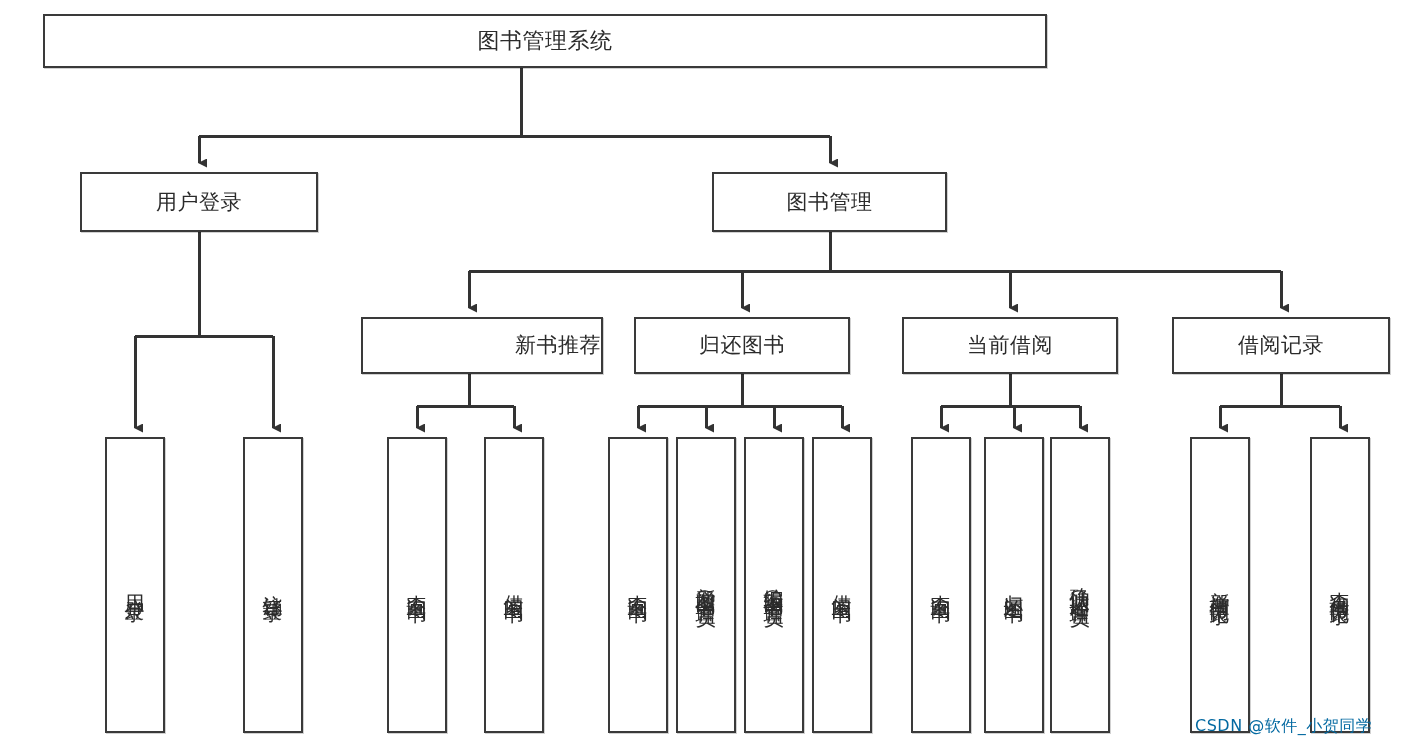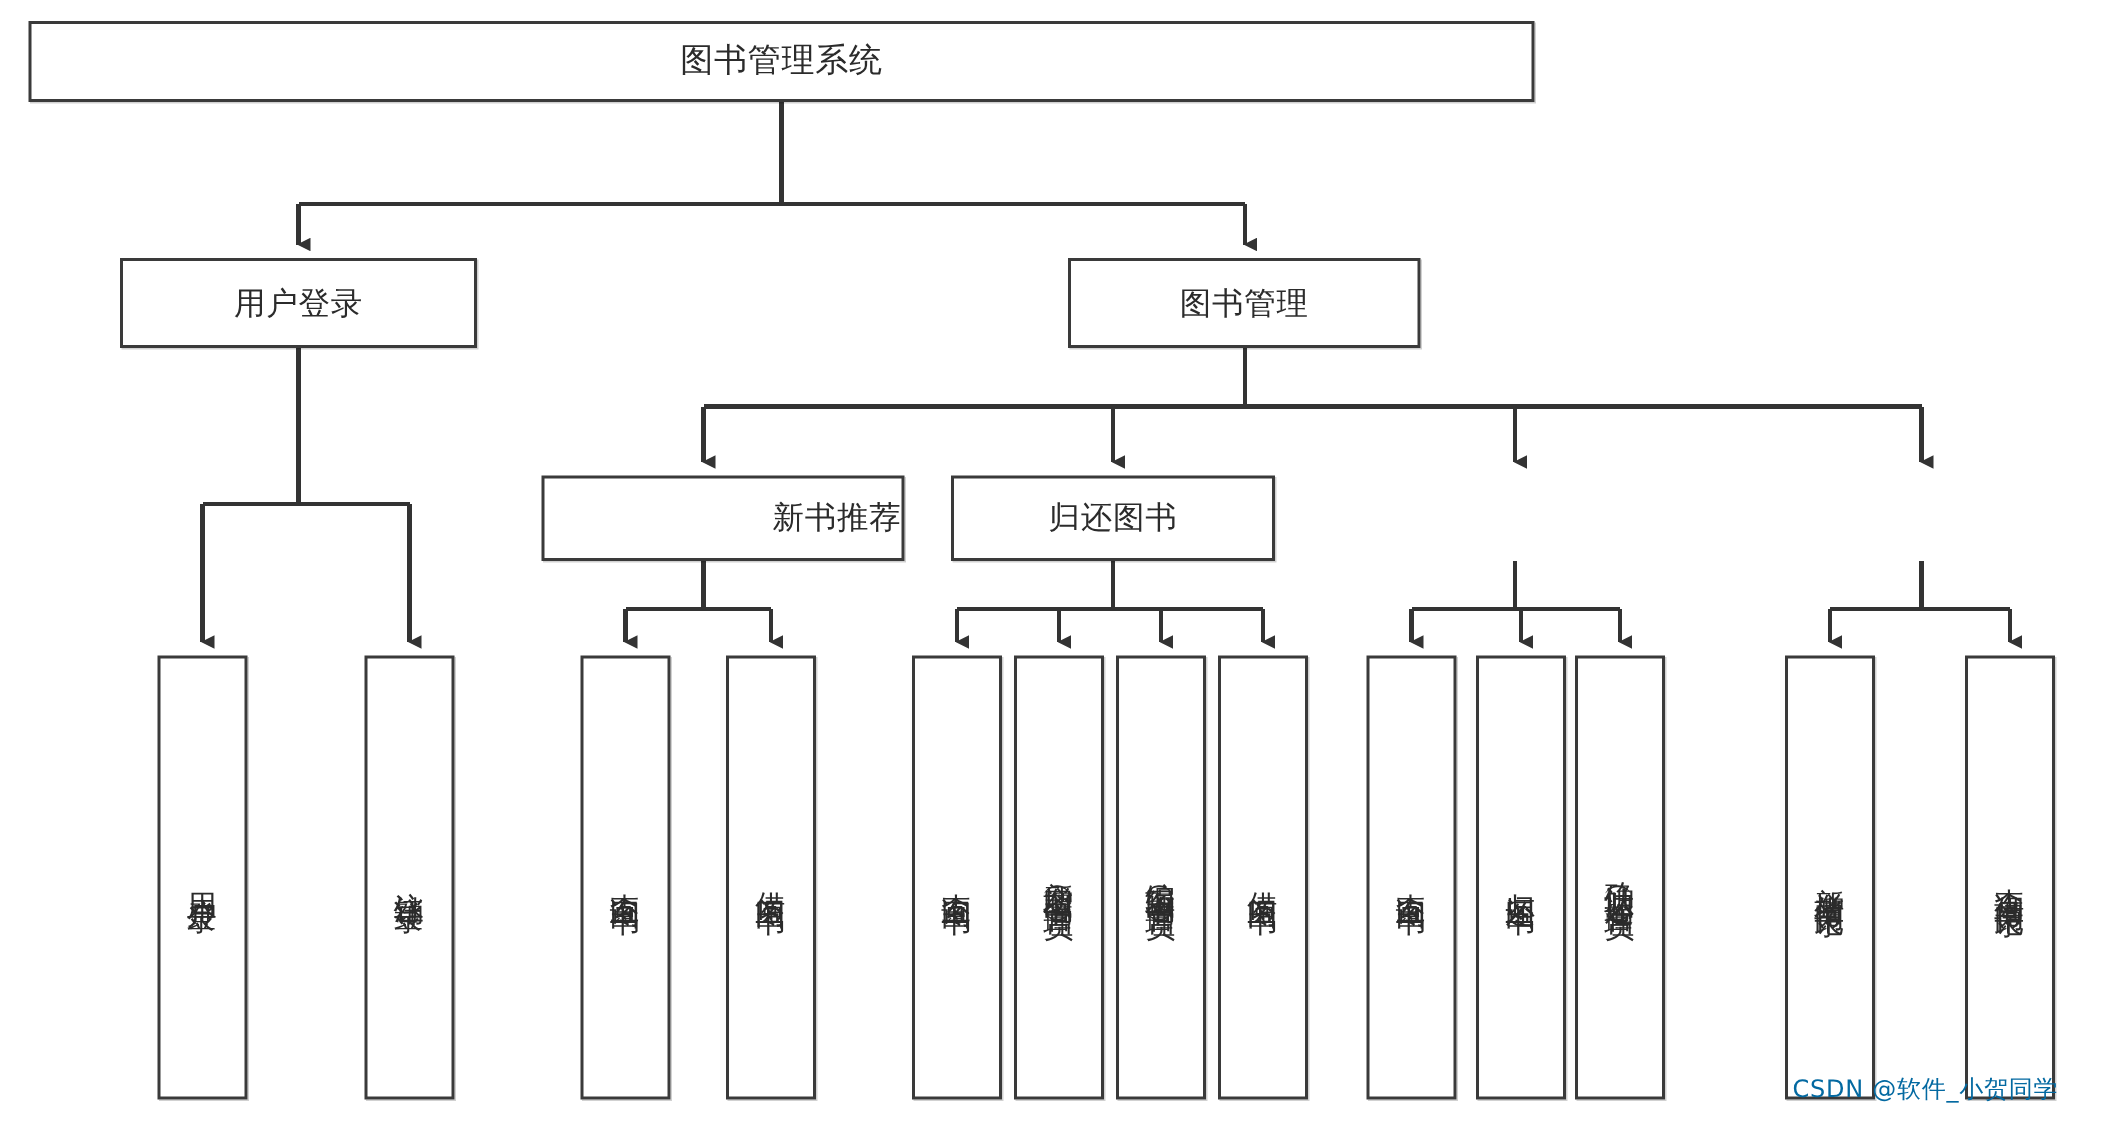--- a/index.html
+++ b/index.html
@@ -37,20 +37,21 @@
     box-shadow: 1px 1px 0 rgba(0,0,0,0.18);
   }
   .node .lbl {
     display: block;
     text-align: center;
     line-height: 1.18;
     letter-spacing: 0.5px;
   }
   .node.root {
     font-size: 22px;
+    margin-left: 24px;
   }
   .node.lvl1 {
     font-size: 21px;
   }
   .node.leaf {
     font-size: 20px;
   }
   .node.leaf .lbl {
     writing-mode: vertical-rl;
     text-orientation: upright;
@@ -132,20 +133,26 @@
   <div class="node lvl1" style="left:712px; top:172px; width:235px; height:60px;">
     <span class="lbl">图书管理</span>
   </div>
 
   <div class="node lvl1" style="left:361px; top:317px; width:242px; height:57px;justify-content:flex-end;">
     <span class="lbl">新书推荐</span>
   </div>
   <div class="node lvl1" style="left:634px; top:317px; width:216px; height:57px;">
     <span class="lbl">归还图书</span>
   </div>
+  <div class="node lvl1" style="left:902px; top:317px; width:216px; height:57px;">
+    <span class="lbl">当前借阅</span>
+  </div>
+  <div class="node lvl1" style="left:1172px; top:317px; width:218px; height:57px;">
+    <span class="lbl">借阅记录</span>
+  </div>
 
   <div class="node leaf" style="left:105px; top:437px; width:60px; height:296px;">
     <span class="lbl">用户登录</span>
   </div>
   <div class="node leaf" style="left:243px; top:437px; width:60px; height:296px;">
     <span class="lbl">注销登录</span>
   </div>
 
   <div class="node leaf" style="left:387px; top:437px; width:60px; height:296px;">
     <span class="lbl">查询图书</span>

